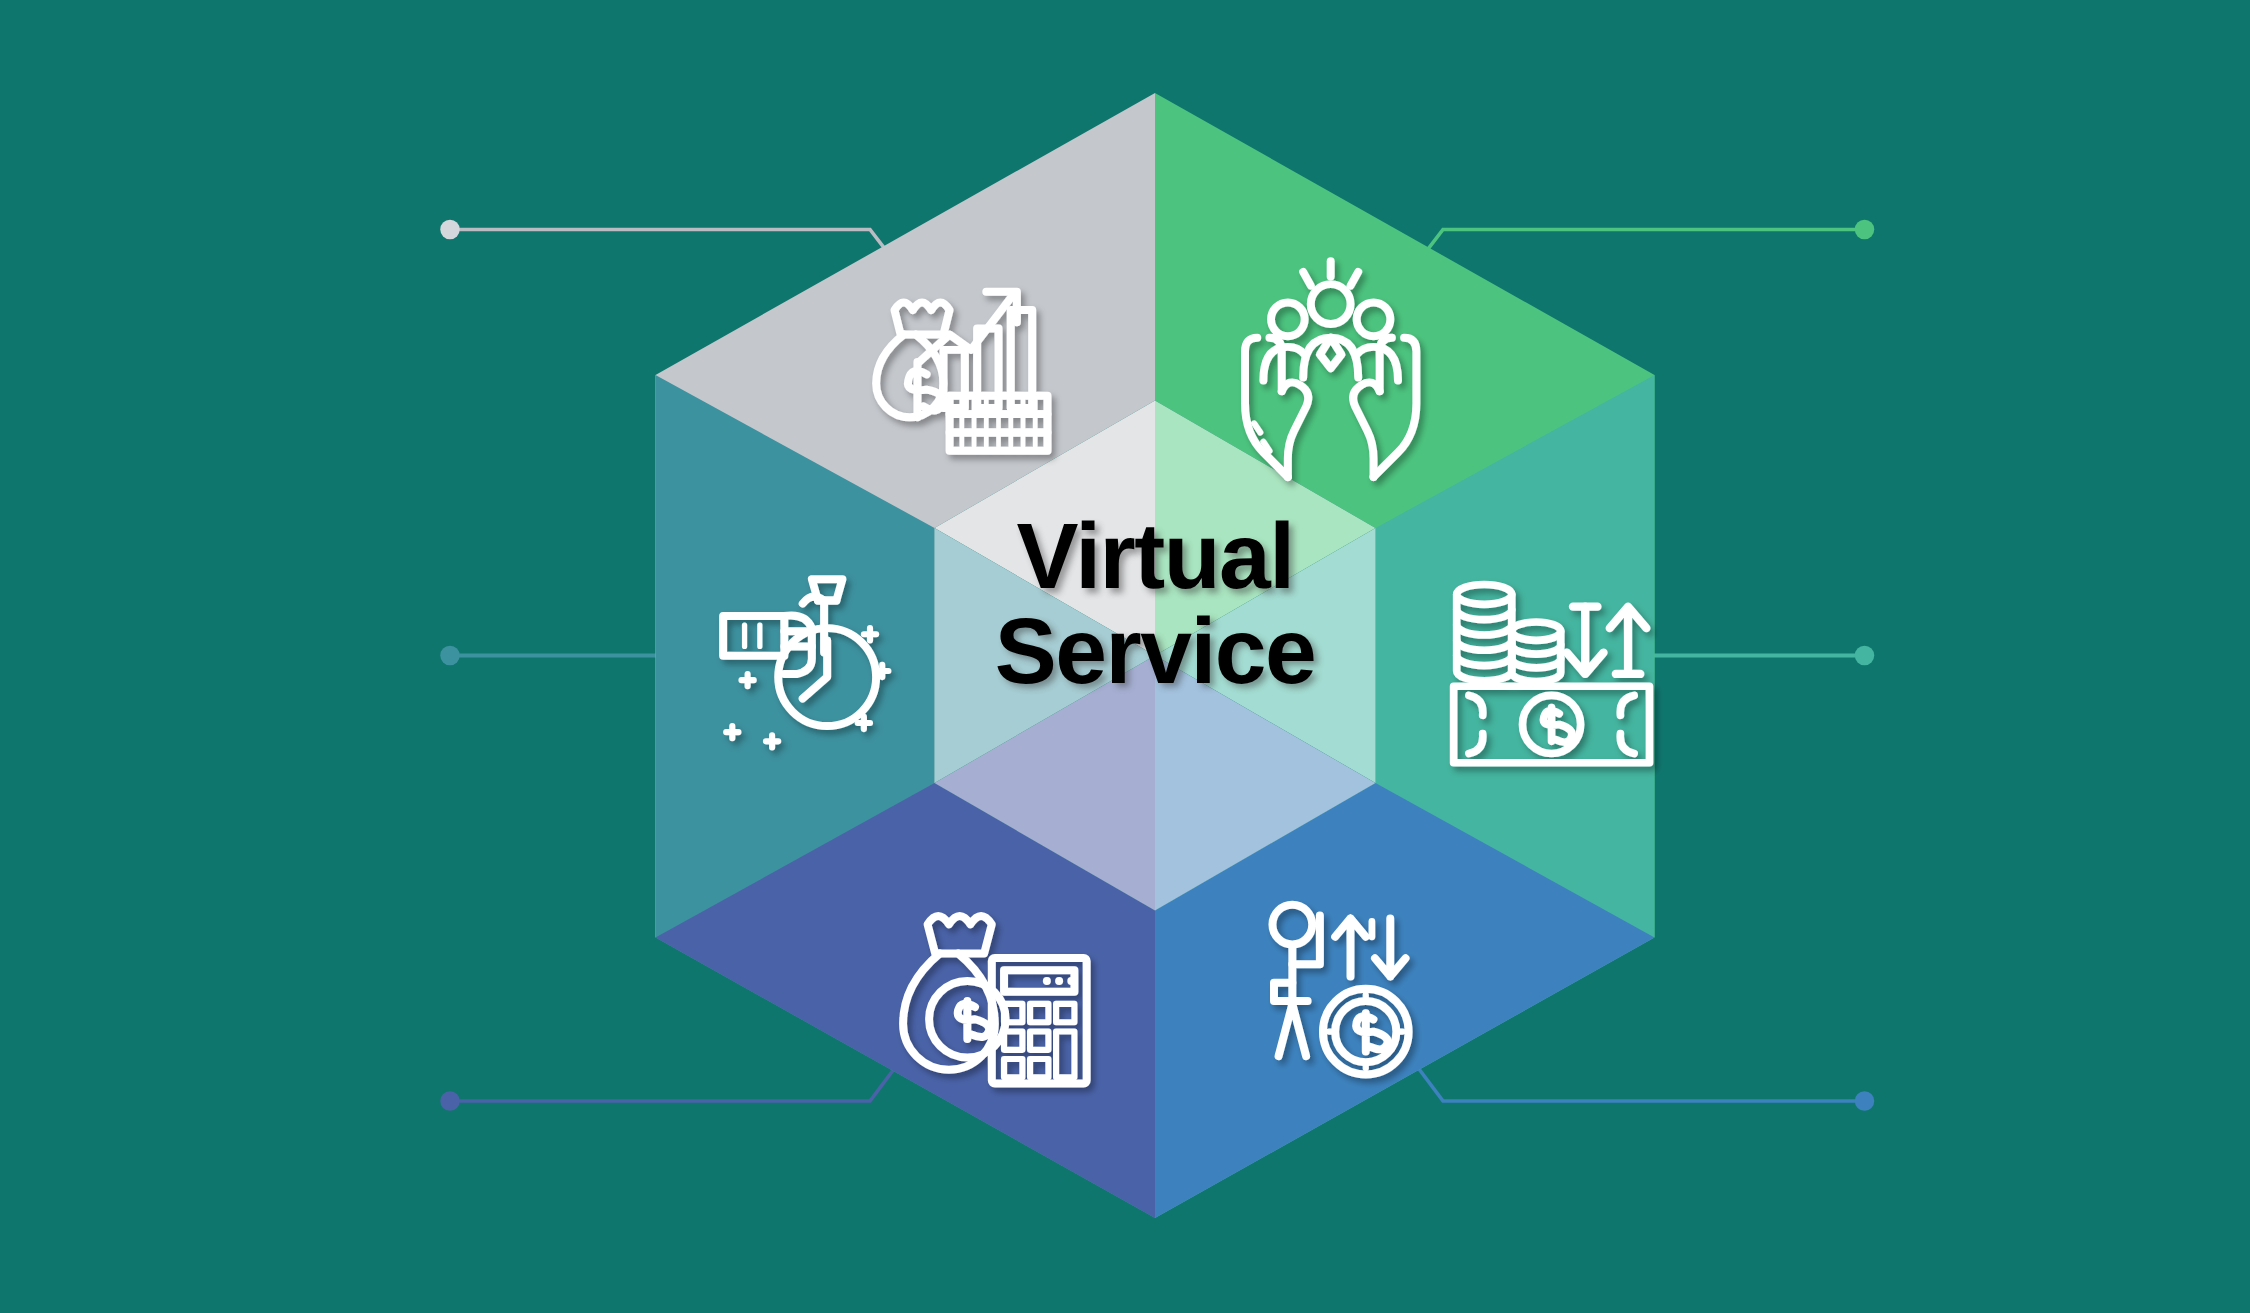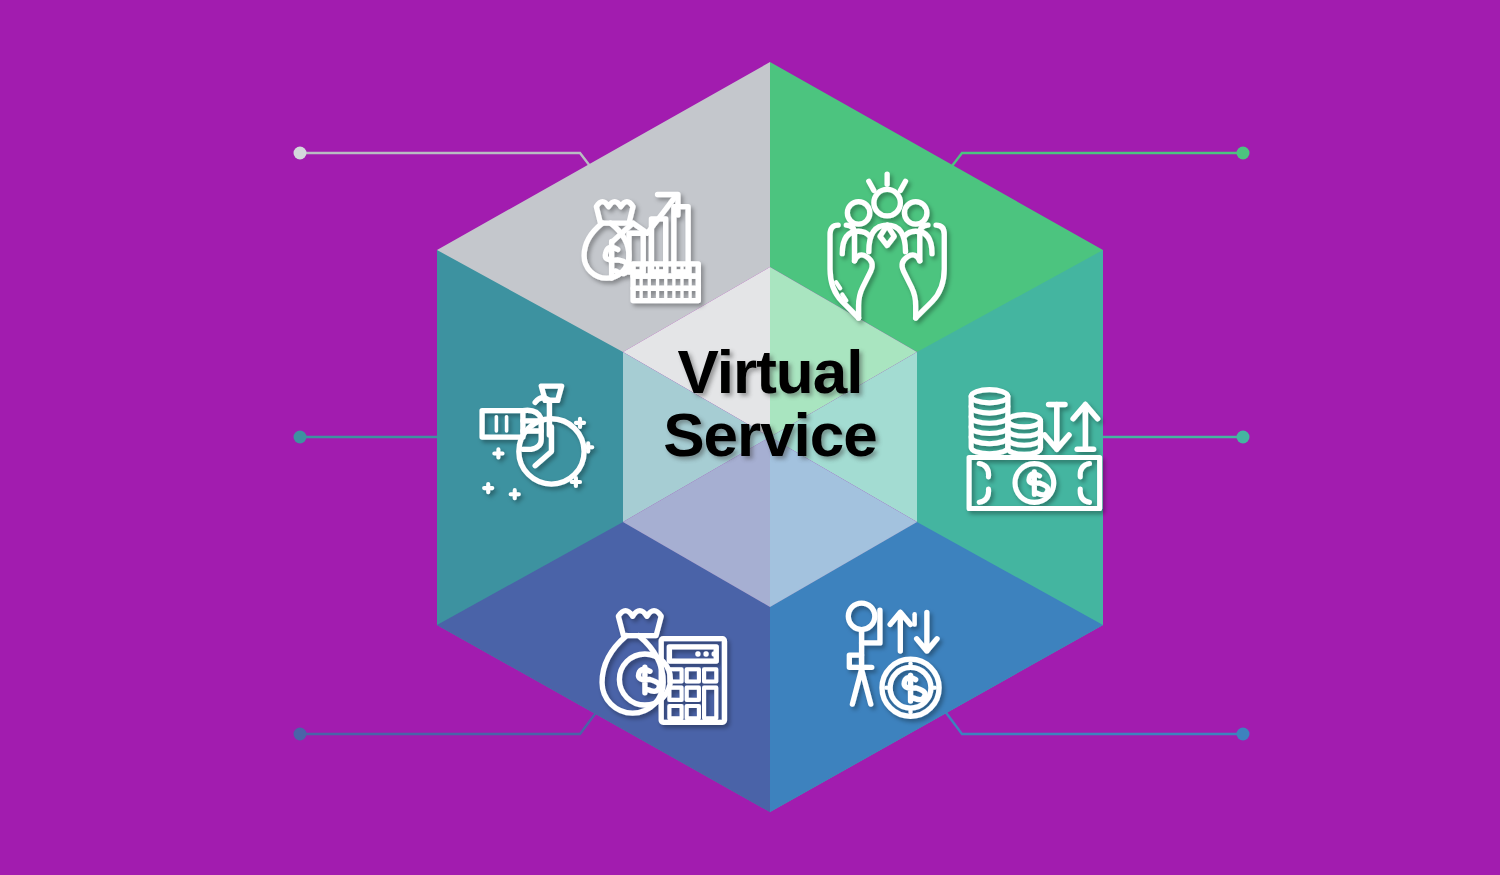--- a/index.html
+++ b/index.html
@@ -8,21 +8,21 @@
     background: #000000;
     width: 1500px;
     height: 875px;
     overflow: hidden;
     font-family: "Liberation Sans", sans-serif;
   }
   #stage {
     position: relative;
     width: 1500px;
     height: 875px;
-    background: #a21caf;
+    background: #0f766e;
   }
   #diagram-svg {
     position: absolute;
     top: 0; left: 0;
     width: 1500px;
     height: 875px;
     display: block;
   }
   .center-label {
     position: absolute;

